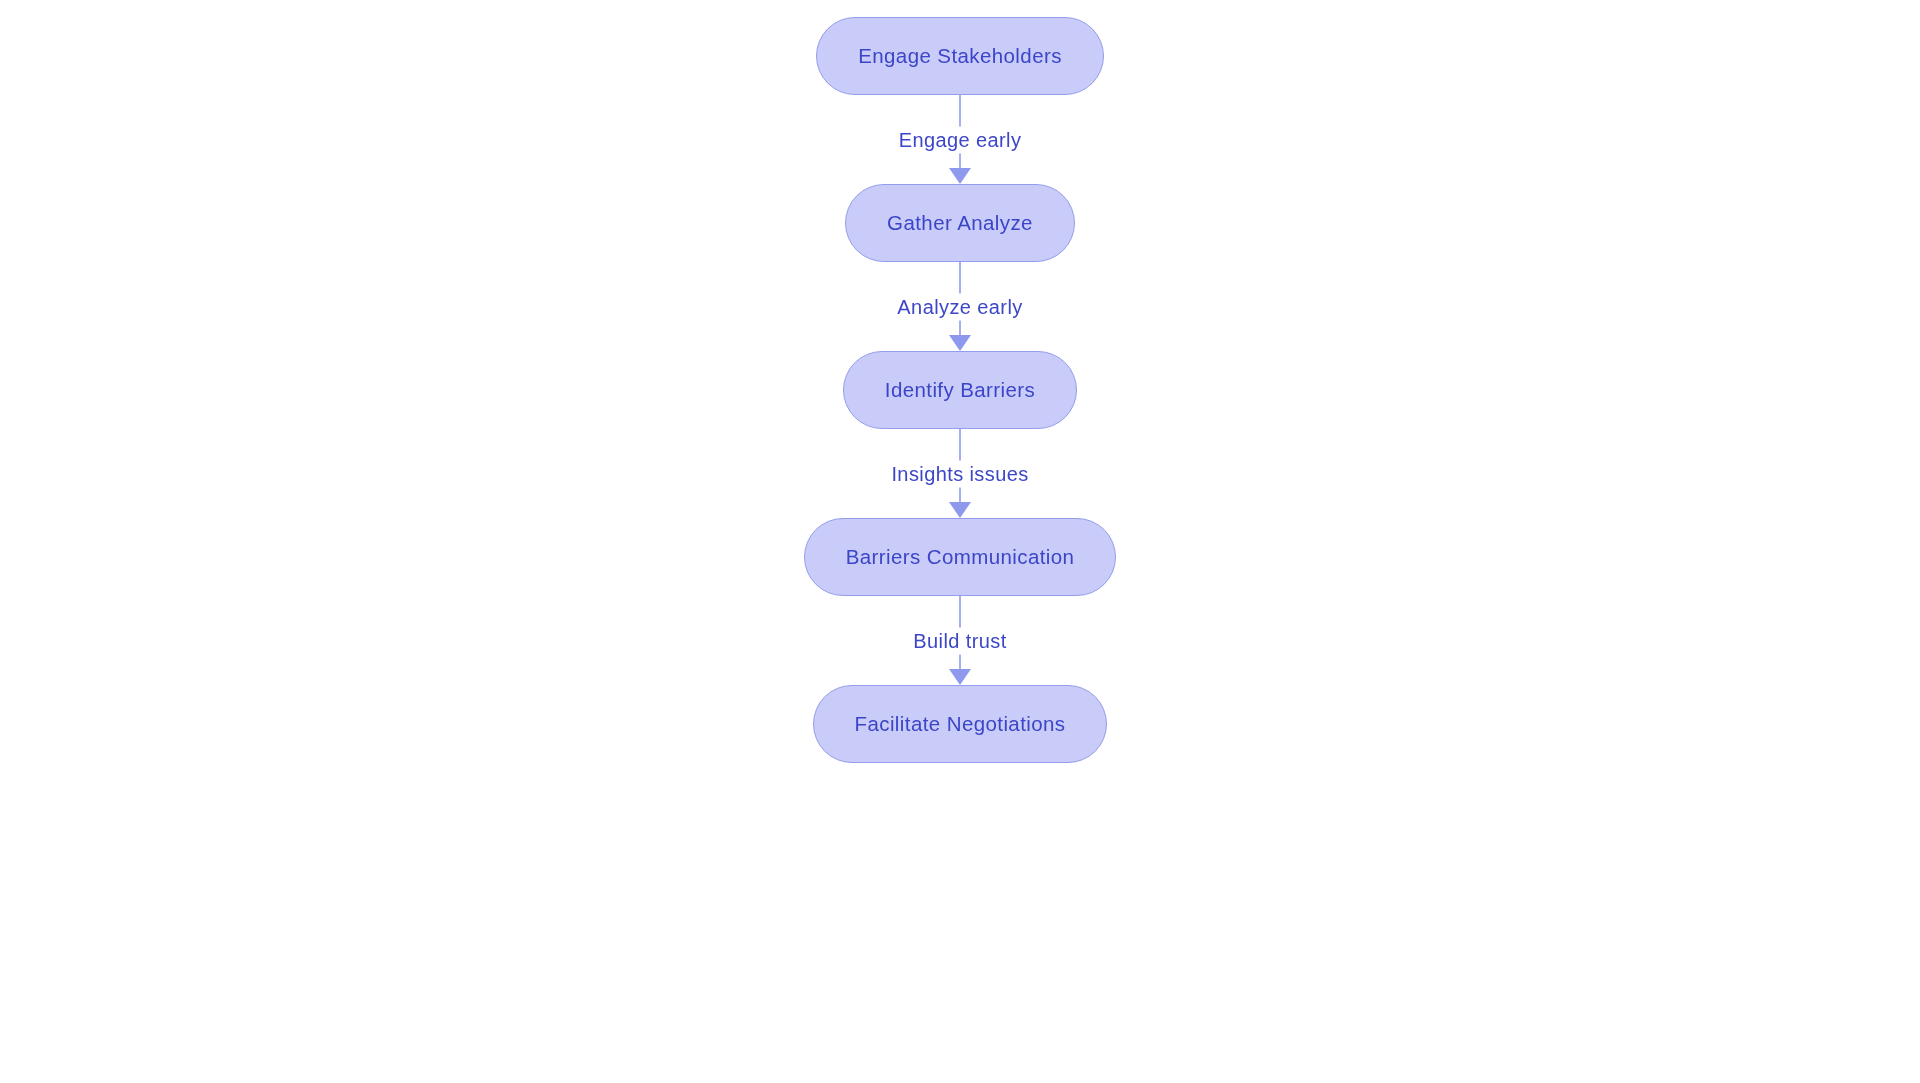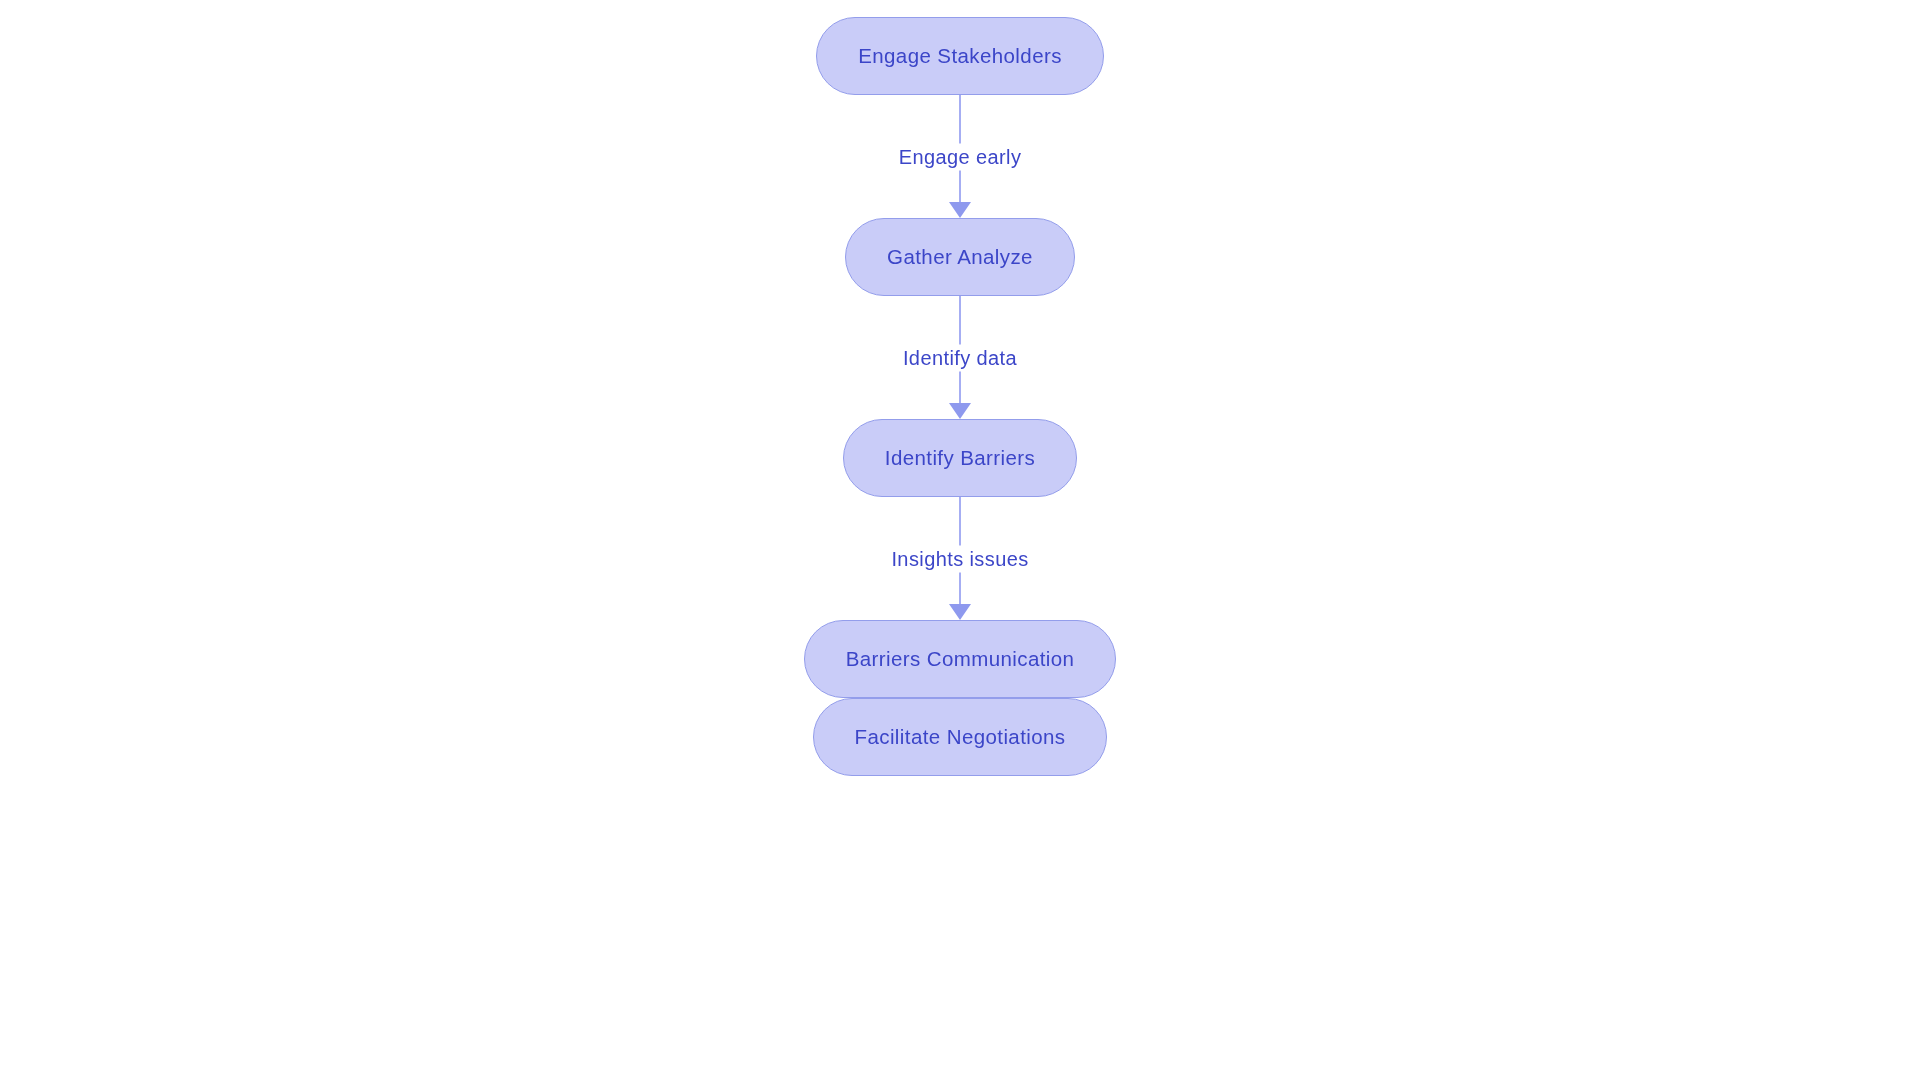--- a/index.html
+++ b/index.html
@@ -36,21 +36,21 @@
     border-radius: 39px;
     color: #3b45c8;
     font-size: 20.5px;
     letter-spacing: 0.4px;
     white-space: nowrap;
     z-index: 2;
   }
   .connector {
     position: relative;
     width: 300px;
-    height: 123px;
+    height: 89px;
     z-index: 1;
   }
   .edge-line {
     position: absolute;
     left: 50%;
     top: -2px;
     bottom: 13px;
     width: 2px;
     margin-left: -1px;
     background: #a6aef3;
@@ -95,37 +95,42 @@
       <span class="edge-label">Engage early</span>
     </div>
 
     <div class="node">
       <span>Gather Analyze</span>
     </div>
 
     <div class="connector">
       <span class="edge-line"></span>
       <span class="arrowhead"></span>
-      <span class="edge-label">Identify data</span>
+      <span class="edge-label">Analyze early</span>
     </div>
 
     <div class="node">
       <span>Identify Barriers</span>
     </div>
 
     <div class="connector">
       <span class="edge-line"></span>
       <span class="arrowhead"></span>
       <span class="edge-label">Insights issues</span>
     </div>
 
     <div class="node">
       <span>Barriers Communication</span>
     </div>
 
+    <div class="connector">
+      <span class="edge-line"></span>
+      <span class="arrowhead"></span>
+      <span class="edge-label">Build trust</span>
+    </div>
 
     <div class="node">
       <span>Facilitate Negotiations</span>
     </div>
 
 
 
   </div>
 </div>
 

